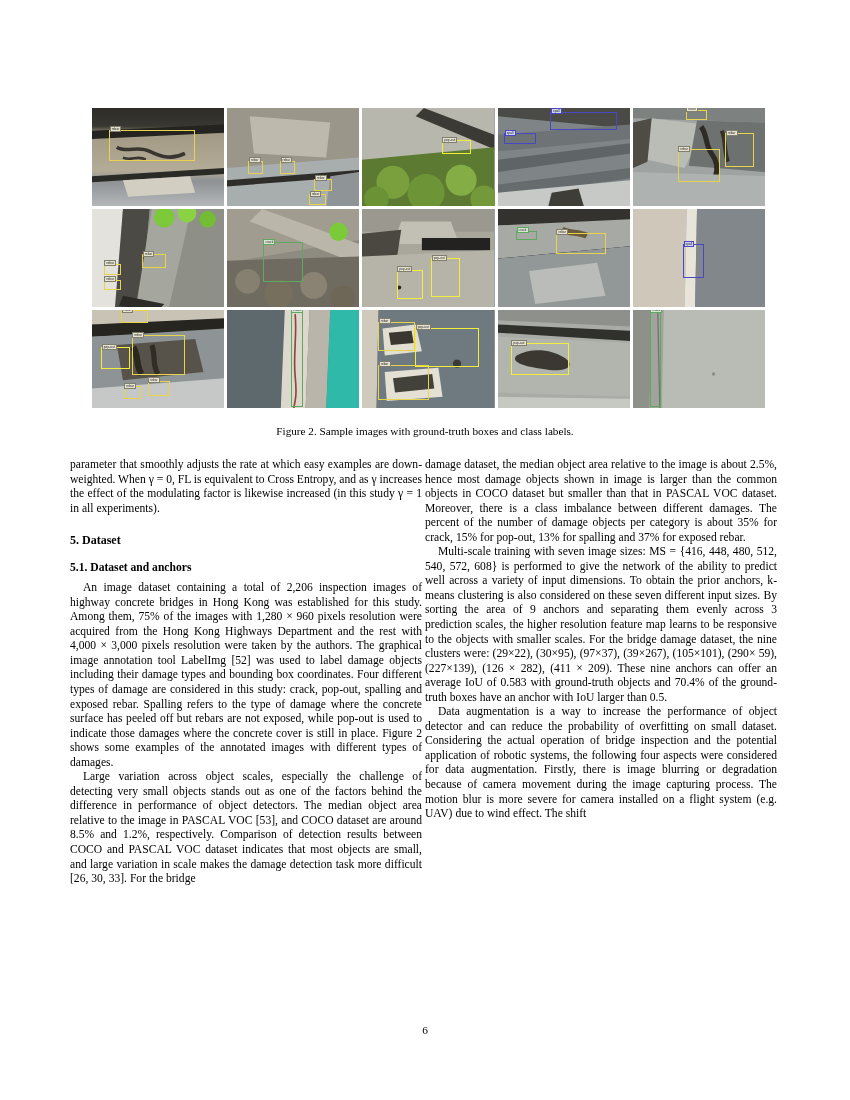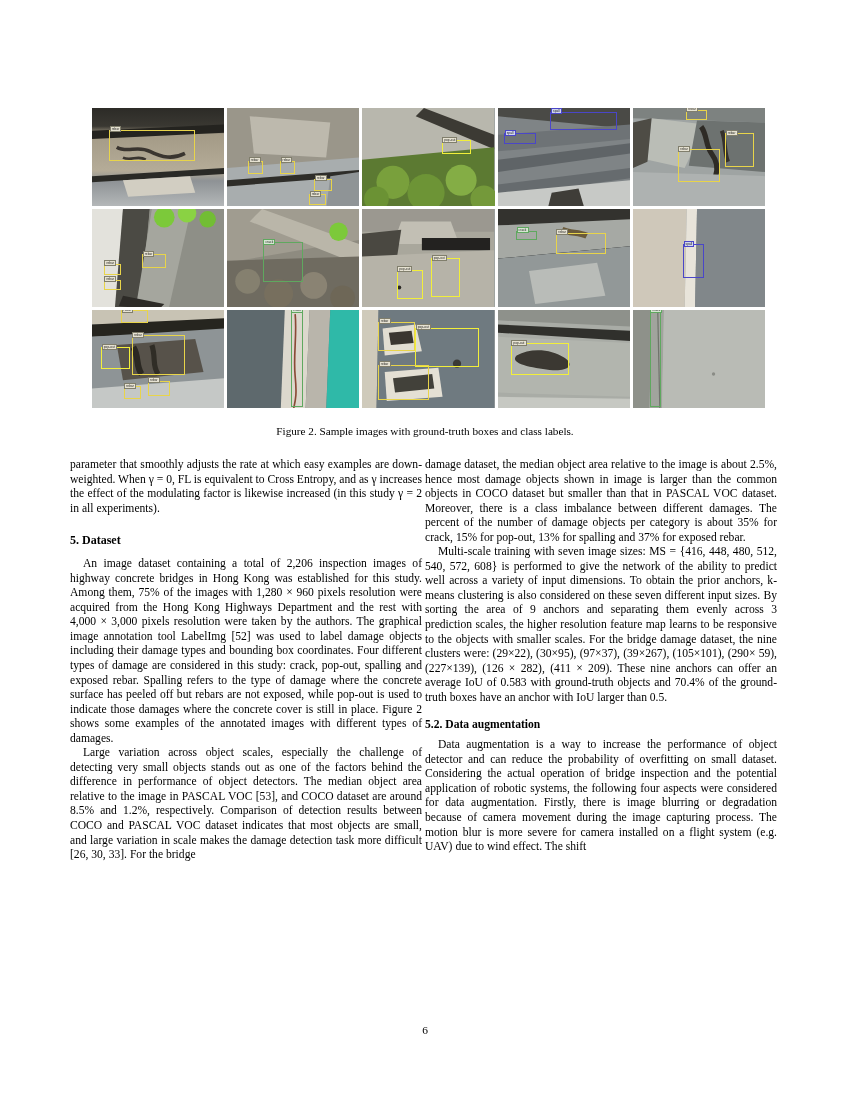--- a/index.html
+++ b/index.html
@@ -350,28 +350,28 @@
             </div>
         </div>
       </div>
 
     </div>
   </div>
 
   <div class="fig-caption">Figure 2. Sample images with ground-truth boxes and class labels.</div>
 
   <div class="col col-left">
-    <p class="noind">parameter that smoothly adjusts the rate at which easy examples are down-weighted. When γ = 0, FL is equivalent to Cross Entropy, and as γ increases the effect of the modulating factor is likewise increased (in this study γ = 2 in all experiments).</p>
+    <p class="noind">parameter that smoothly adjusts the rate at which easy examples are down-weighted. When γ = 0, FL is equivalent to Cross Entropy, and as γ increases the effect of the modulating factor is likewise increased (in this study γ = 1 in all experiments).</p>
     <h2 class="sec">5. Dataset</h2>
+    <h3 class="sub">5.1. Dataset and anchors</h3>
     <p>An image dataset containing a total of 2,206 inspection images of highway concrete bridges in Hong Kong was established for this study. Among them, 75% of the images with 1,280 × 960 pixels resolution were acquired from the Hong Kong Highways Department and the rest with 4,000 × 3,000 pixels resolution were taken by the authors. The graphical image annotation tool LabelImg [52] was used to label damage objects including their damage types and bounding box coordinates. Four different types of damage are considered in this study: crack, pop-out, spalling and exposed rebar. Spalling refers to the type of damage where the concrete surface has peeled off but rebars are not exposed, while pop-out is used to indicate those damages where the concrete cover is still in place. Figure 2 shows some examples of the annotated images with different types of damages.</p>
     <p>Large variation across object scales, especially the challenge of detecting very small objects stands out as one of the factors behind the difference in performance of object detectors. The median object area relative to the image in PASCAL VOC [53], and COCO dataset are around 8.5% and 1.2%, respectively. Comparison of detection results between COCO and PASCAL VOC dataset indicates that most objects are small, and large variation in scale makes the damage detection task more difficult [26, 30, 33]. For the bridge</p>
   </div>
 
   <div class="col col-right">
     <p class="noind">damage dataset, the median object area relative to the image is about 2.5%, hence most damage objects shown in image is larger than the common objects in COCO dataset but smaller than that in PASCAL VOC dataset. Moreover, there is a class imbalance between different damages. The percent of the number of damage objects per category is about 35% for crack, 15% for pop-out, 13% for spalling and 37% for exposed rebar.</p>
     <p>Multi-scale training with seven image sizes: MS = {416, 448, 480, 512, 540, 572, 608} is performed to give the network of the ability to predict well across a variety of input dimensions. To obtain the prior anchors, k-means clustering is also considered on these seven different input sizes. By sorting the area of 9 anchors and separating them evenly across 3 prediction scales, the higher resolution feature map learns to be responsive to the objects with smaller scales. For the bridge damage dataset, the nine clusters were: (29×22), (30×95), (97×37), (39×267), (105×101), (290× 59), (227×139), (126 × 282), (411 × 209). These nine anchors can offer an average IoU of 0.583 with ground-truth objects and 70.4% of the ground-truth boxes have an anchor with IoU larger than 0.5.</p>
-    <h3 class="sub">5.2. Data augmentation</h3>
     <p>Data augmentation is a way to increase the performance of object detector and can reduce the probability of overfitting on small dataset. Considering the actual operation of bridge inspection and the potential application of robotic systems, the following four aspects were considered for data augmentation. Firstly, there is image blurring or degradation because of camera movement during the image capturing process. The motion blur is more severe for camera installed on a flight system (e.g. UAV) due to wind effect. The shift</p>
   </div>
 
   <div class="pageno">6</div>
 
 </div>
 
 </body></html>

